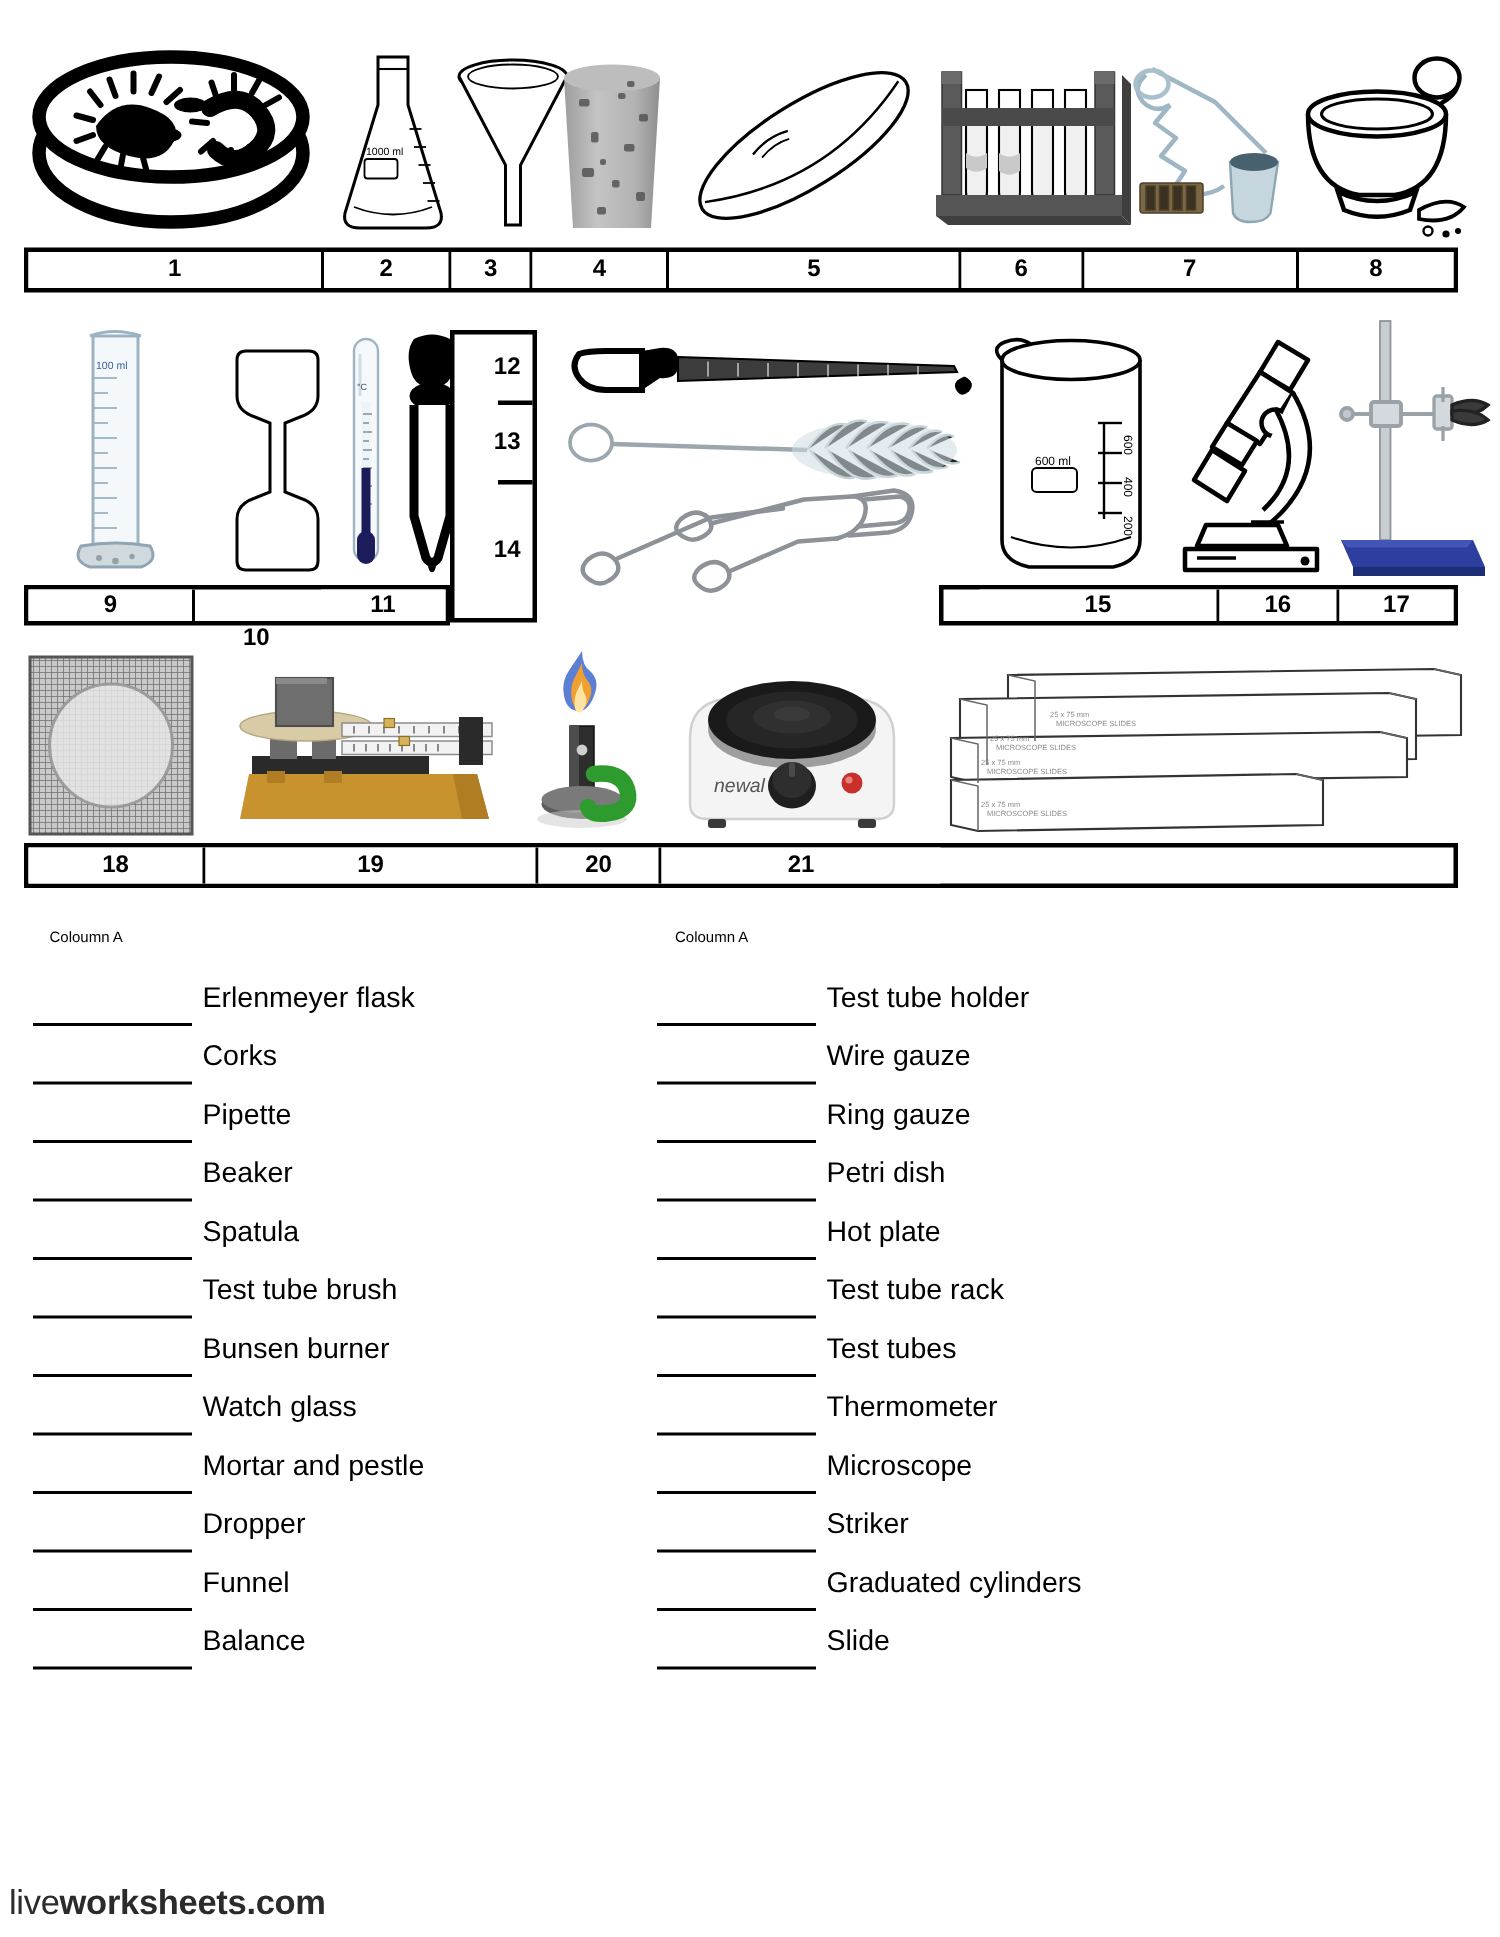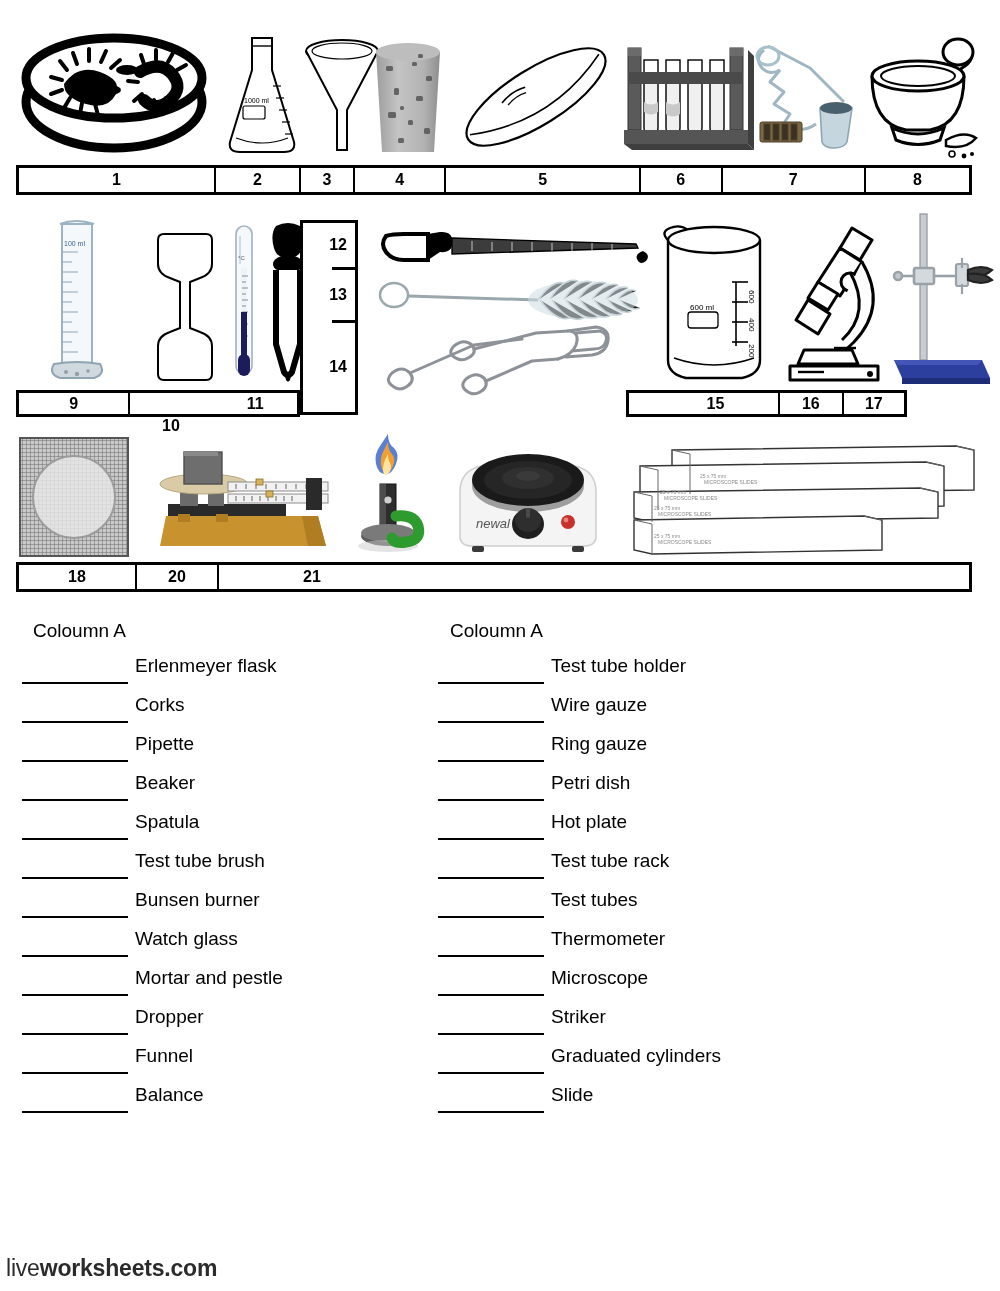--- a/index.html
+++ b/index.html
@@ -61,21 +61,21 @@
   }
   .vcell:last-child { border-bottom: none; }
 
   
   .art { position: absolute; }
   svg { display: block; overflow: visible; }
 
   
   .col-head {
     position: absolute;
-    font-size: 19px;
+    font-size: 10px;
     color: #000;
     font-family: "Liberation Sans", sans-serif;
   }
   .ans-list { position: absolute; }
   .ans-row {
     position: relative;
     height: 39px;
   }
   .ans-blank {
     position: absolute;
@@ -472,21 +472,21 @@
       <span>12</span>
     </div>
   <div class="vcell" style="height:55px;">
       <span>13</span>
     </div>
   <div class="vcell" style="height:92px;">
       <span>14</span>
     </div>
 </div>
 
-<div class="numbar" style="left:626px; top:390px; width:281px; height:27px;padding-left:24px;">
+<div class="numbar" style="left:626px; top:390px; width:346px; height:27px;padding-left:24px;">
   <div class="numcell" style="width:172px;">
       <span>15</span>
     </div>
   <div class="numcell" style="width:86px;">
       <span>16</span>
     </div>
   <div class="numcell" style="width:82px;">
       <span>17</span>
     </div>
 </div>
@@ -604,20 +604,23 @@
         <text x="26" y="100">25 x 75 mm</text>
       </g>
     </svg>
   </div>
 </div>
 
 <div class="numbar" style="left:16px; top:562px; width:956px; height:30px;">
   <div class="numcell" style="width:118px;">
       <span>18</span>
     </div>
+  <div class="numcell" style="width:222px;">
+      <span>19</span>
+    </div>
   <div class="numcell" style="width:82px;">
       <span>20</span>
     </div>
   <div class="numcell" style="width:186px;">
       <span>21</span>
     </div>
 </div>
 
 <div class="col-head" style="left:33px; top:620px;">Coloumn A</div>
 <div class="col-head" style="left:450px; top:620px;">Coloumn A</div>

